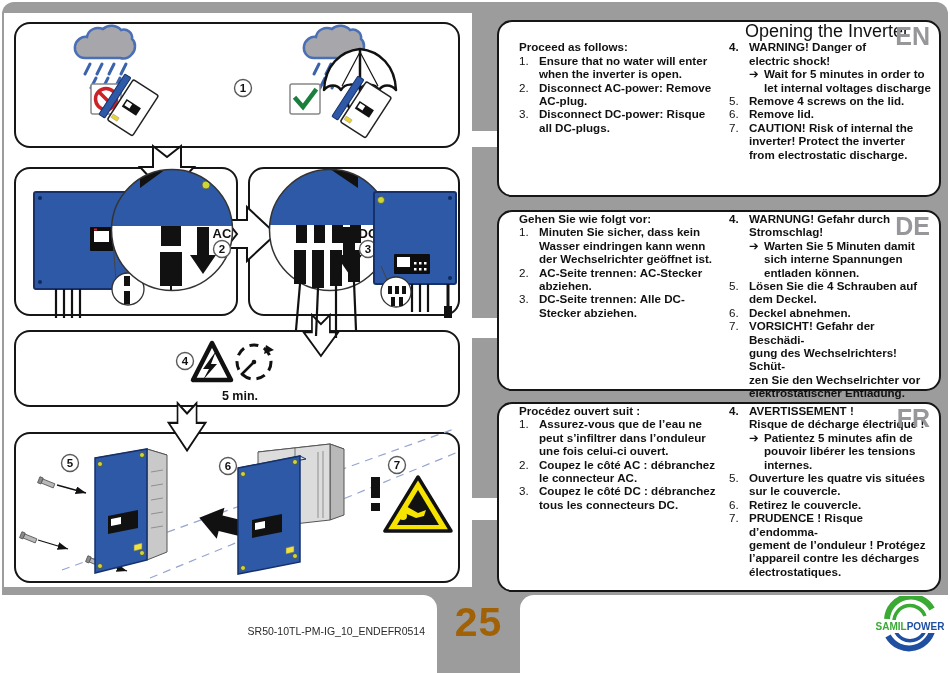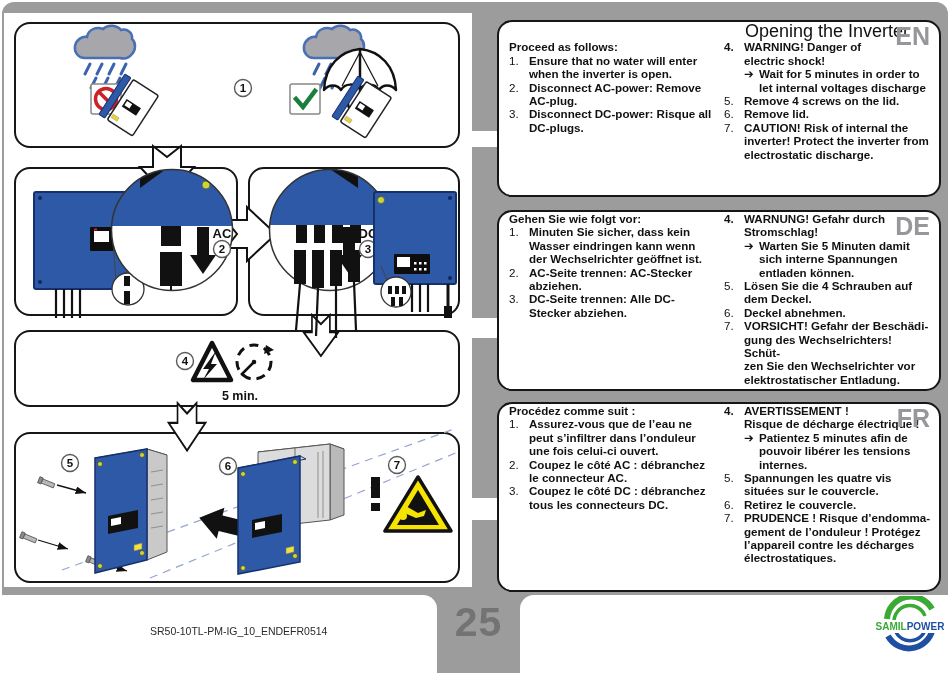--- a/index.html
+++ b/index.html
@@ -29,36 +29,36 @@
   .plug-label{font-size:13px;font-weight:bold;fill:#111;}
   .wait-label{font-size:12.5px;font-weight:bold;fill:#111;}
   
   .lang-panel{position:absolute;left:497px;width:444px;background:#fff;border:2px solid #161616;
               border-radius:15px;z-index:6;box-sizing:border-box;font-size:11.6px;line-height:13.4px;}
   #panel-en{top:20px;height:177px}
   #panel-de{top:210px;height:181px}
   #panel-fr{top:402px;height:190px}
   .lang-code{position:absolute;top:1px;right:9px;font-size:25px;font-weight:bold;color:#97979b;line-height:1.1;}
   .panel-title{margin:3px 30px 2px;text-align:right;font-size:18px;font-weight:normal;}
-  .cols{display:flex;gap:8px;padding:0 8px 0 10px;}
+  .cols{display:flex;gap:8px;padding:0 8px 0 20px;}
   .col{flex:1;min-width:0;}
   .intro{font-weight:bold;}
   .step{display:flex;}
   .num{width:20px;flex:none;}
   .txt{flex:1;white-space:pre-line;font-weight:bold;}
   .bold{font-weight:bold;}
   .substep{display:flex;margin-left:20px;}
   .arr{width:15px;flex:none;}
   
   .footer-white{position:absolute;top:595px;height:78px;background:#fff;z-index:6;}
   #footer-left{left:0;width:437px;border-top-right-radius:14px;}
   #footer-right{left:520px;width:430px;border-top-left-radius:14px;}
   .page-num{position:absolute;left:437px;top:599px;width:83px;text-align:center;z-index:7;
-            font-size:41px;font-weight:bold;color:#737373;letter-spacing:1px;}
-  .doc-id{position:absolute;left:150px;top:625px;width:275px;text-align:left;z-index:7;
+            font-size:41px;font-weight:bold;color:#a16207;letter-spacing:1px;}
+  .doc-id{position:absolute;left:150px;top:625px;width:275px;text-align:right;z-index:7;
           font-size:10.5px;color:#2a2a2a;}
   .logo{position:absolute;left:876px;top:596px;z-index:7;}
 </style>
 </head>
 <body>
 
 <div class="page">
 
   <div class="gray-plate"></div>
   <div class="footer-tab"></div>
@@ -469,21 +469,21 @@
 elektrostatischer Entladung.</span>
           </div>
       </div>
     </div>
   </section>
 
   <section class="lang-panel" id="panel-fr">
     <div class="lang-code">FR</div>
     <div class="cols">
       <div class="col">
-        <div class="intro">Procédez comme suit :</div>
+        <div class="intro">Procédez ouvert suit :</div>
         <div class="step">
             <span class="num">1.</span>
             <span class="txt">Assurez-vous que de l’eau ne peut s’infiltrer dans l’onduleur une fois celui-ci ouvert.</span>
           </div>
         <div class="step">
             <span class="num">2.</span>
             <span class="txt">Coupez le côté AC : débranchez le connecteur AC.</span>
           </div>
         <div class="step">
             <span class="num">3.</span>
@@ -495,21 +495,21 @@
             <span class="num bold">4.</span>
             <span class="txt bold">AVERTISSEMENT !
 Risque de décharge électrique !</span>
           </div>
         <div class="substep">
             <span class="arr">➔</span>
             <span class="txt">Patientez 5 minutes afin de pouvoir libérer les tensions internes.</span>
           </div>
         <div class="step">
             <span class="num">5.</span>
-            <span class="txt">Spannungen les quatre vis situées sur le couvercle.</span>
+            <span class="txt">Ouverture les quatre vis situées sur le couvercle.</span>
           </div>
         <div class="step">
             <span class="num">6.</span>
             <span class="txt">Retirez le couvercle.</span>
           </div>
         <div class="step">
             <span class="num">7.</span>
             <span class="txt">PRUDENCE ! Risque d’endomma-
 gement de l’onduleur ! Protégez
 l’appareil contre les décharges

